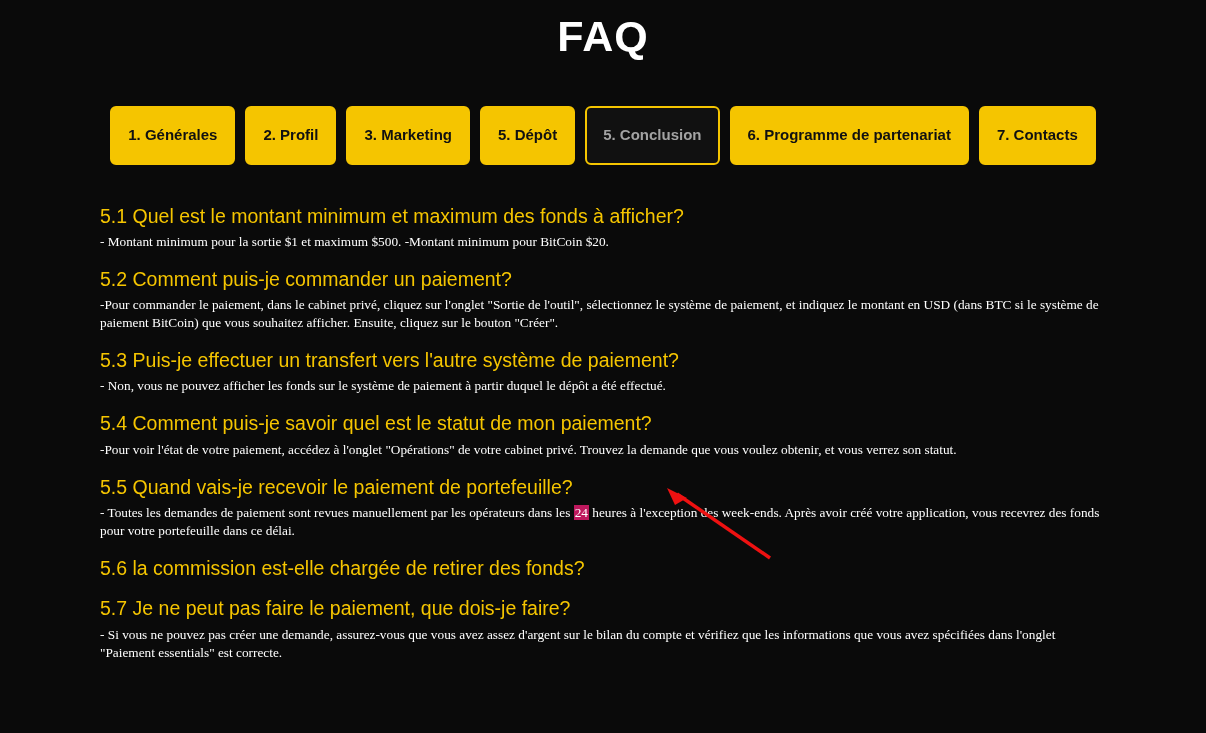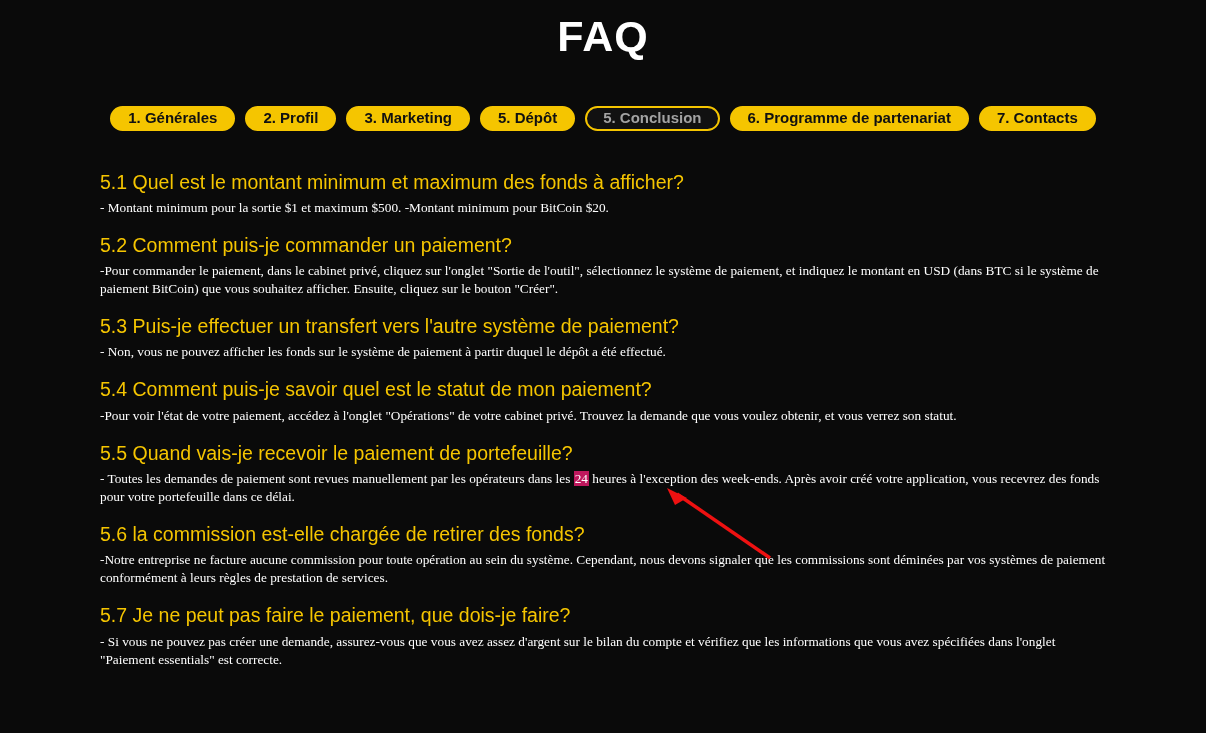--- a/index.html
+++ b/index.html
@@ -35,22 +35,22 @@
     gap: 10px;
     margin-top: 45px;
     padding: 0 60px;
   }
   .tab {
     background: #f5c500;
     color: #111111;
     font-size: 15px;
     font-weight: bold;
     border: 2px solid #f5c500;
-    border-radius: 16px;
-    padding: 2px 16px;
+    border-radius: 6px;
+    padding: 19px 16px;
     line-height: 1.1;
     white-space: nowrap;
     cursor: pointer;
     font-family: "Liberation Sans", sans-serif;
   }
   .tab.active {
     background: #111111;
     color: #a3a3a3;
     border: 2px solid #f5c500;
   }
@@ -130,21 +130,20 @@
       <p class="a">-Pour voir l'état de votre paiement, accédez à l'onglet "Opérations" de votre cabinet privé. Trouvez la demande que vous voulez obtenir, et vous verrez son statut.</p>
     </div>
 
     <div class="qa">
       <h2 class="q">5.5 Quand vais-je recevoir le paiement de portefeuille?</h2>
       <p class="a"><span>- Toutes les demandes de paiement sont revues manuellement par les opérateurs dans les </span><span class="hl">24</span><span> heures à l'exception des week-ends. Après avoir créé votre application, vous recevrez des fonds pour votre portefeuille dans ce délai.</span></p>
     </div>
 
     <div class="qa">
       <h2 class="q">5.6 la commission est-elle chargée de retirer des fonds?</h2>
-      <p class="a">-Notre entreprise ne facture aucune commission pour toute opération au sein du système. Cependant, nous devons signaler que les commissions sont déminées par vos systèmes de paiement conformément à leurs règles de prestation de services.</p>
     </div>
 
     <div class="qa">
       <h2 class="q">5.7 Je ne peut pas faire le paiement, que dois-je faire?</h2>
       <p class="a">- Si vous ne pouvez pas créer une demande, assurez-vous que vous avez assez d'argent sur le bilan du compte et vérifiez que les informations que vous avez spécifiées dans l'onglet "Paiement essentials" est correcte.</p>
     </div>
 
   </div>
 
   <svg class="arrow" viewBox="0 0 110 75">

